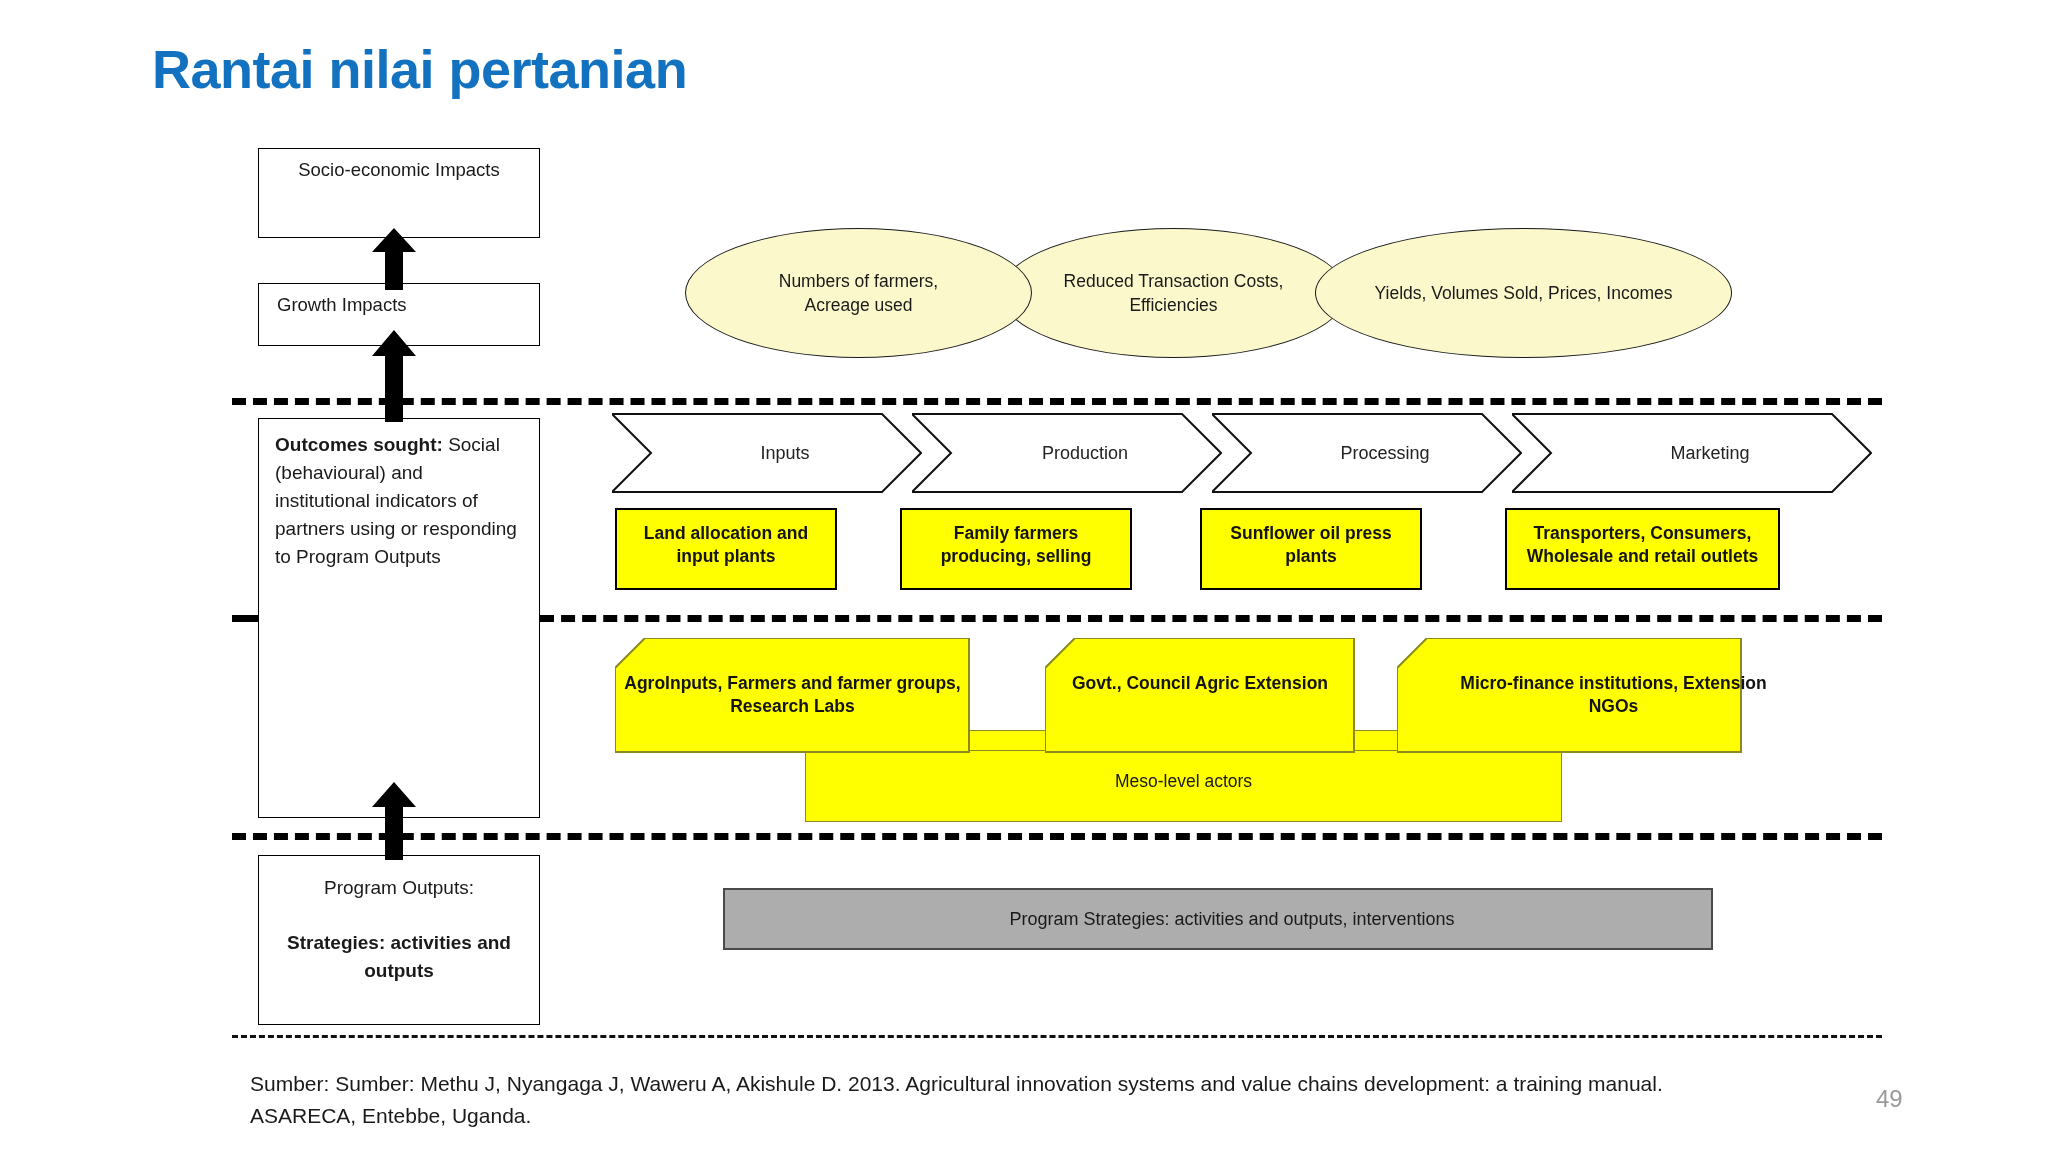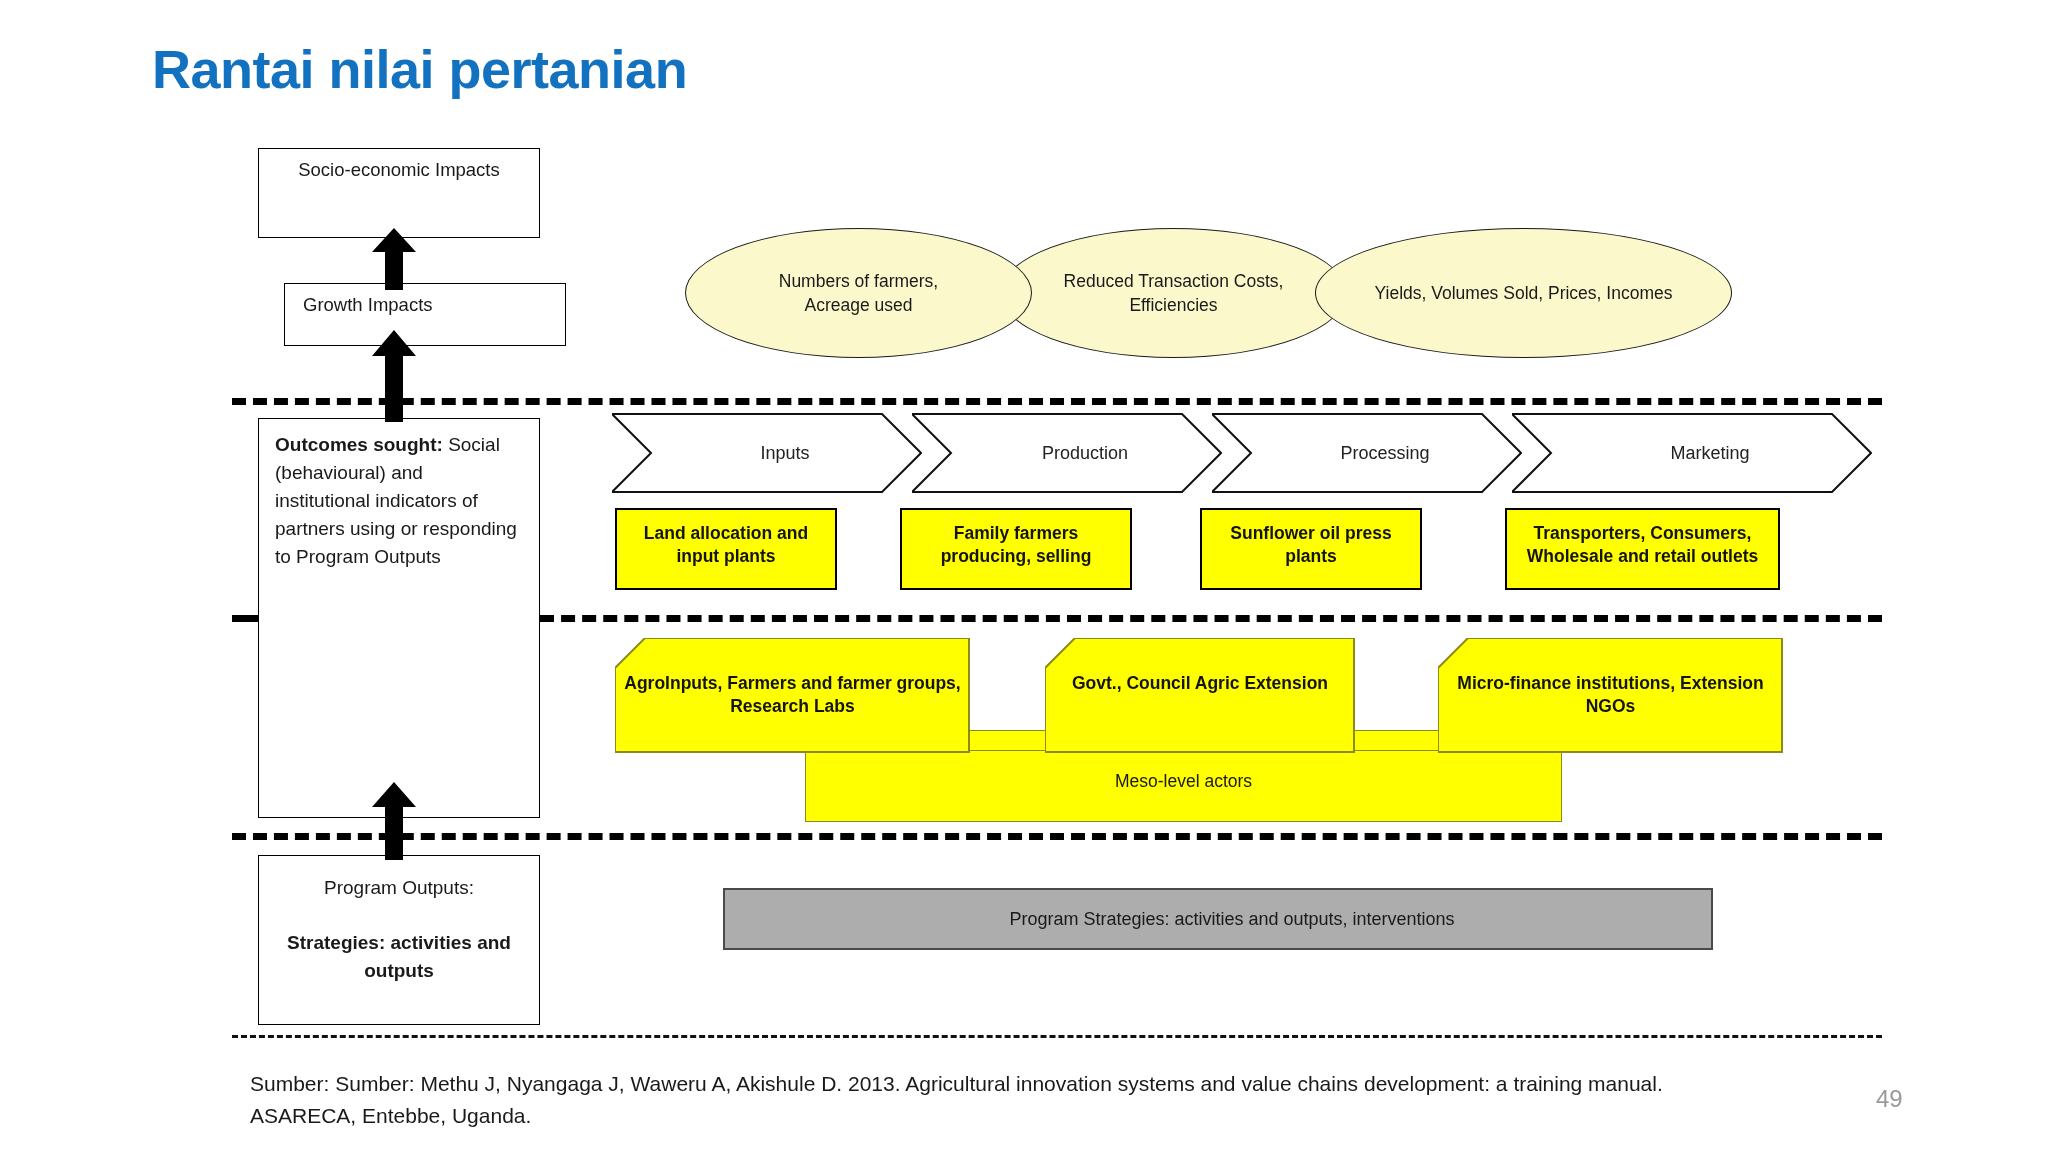--- a/index.html
+++ b/index.html
@@ -25,21 +25,21 @@
   
   .lbox{
     background:#ffffff;border:1.5px solid #000;
     display:flex;justify-content:center;
     font-size:18.5px;color:#1a1a1a;
   }
   .lbox .inner{padding:10px 14px;width:100%;text-align:center;}
 
   .socio{left:258px;top:148px;width:282px;height:90px;}
   .socio .inner{text-align:center;}
-  .growth{left:258px;top:283px;width:282px;height:63px;margin-left:26px;}
+  .growth{left:258px;top:283px;width:282px;height:63px;}
   .growth .inner{text-align:left;padding-left:18px;}
 
   .outcomes{left:258px;top:418px;width:282px;height:400px;}
   .outcomes .inner{text-align:left;padding:12px 16px;line-height:1.48;font-size:19px;}
   .outcomes b{font-weight:bold;}
 
   .progout{left:258px;top:855px;width:282px;height:170px;}
   .progout .inner{text-align:center;padding-top:18px;font-size:19px;line-height:1.5;}
   .progout .b2{font-weight:bold;margin-top:26px;display:block;}
 
@@ -248,21 +248,21 @@
 Research Labs</div>
   </div>
 
   <div class="cut" style="left:1045px;top:638px;width:310px;height:115px;">
     <svg width="310" height="115" viewBox="0 0 310 115" preserveAspectRatio="none">
       <polygon points="0,30 30,0 309,0 309,114 0,114" fill="#FFFF00" stroke="#8a8a20" stroke-width="2"></polygon>
     </svg>
     <div class="t" style="white-space:pre-line;">Govt., Council Agric Extension</div>
   </div>
 
-  <div class="cut" style="left:1438px;top:638px;width:345px;height:121px;">
+  <div class="cut" style="left:1397px;top:638px;width:345px;height:121px;padding-left:44px;">
     <svg width="345" height="115" viewBox="0 0 345 115" preserveAspectRatio="none">
       <polygon points="0,30 30,0 344,0 344,114 0,114" fill="#FFFF00" stroke="#8a8a20" stroke-width="2"></polygon>
     </svg>
     <div class="t" style="white-space:pre-line;">Micro-finance institutions, Extension
 NGOs</div>
   </div>
 
   <div class="abs graybar">
     <span>Program Strategies: activities and outputs, interventions</span>
   </div>

